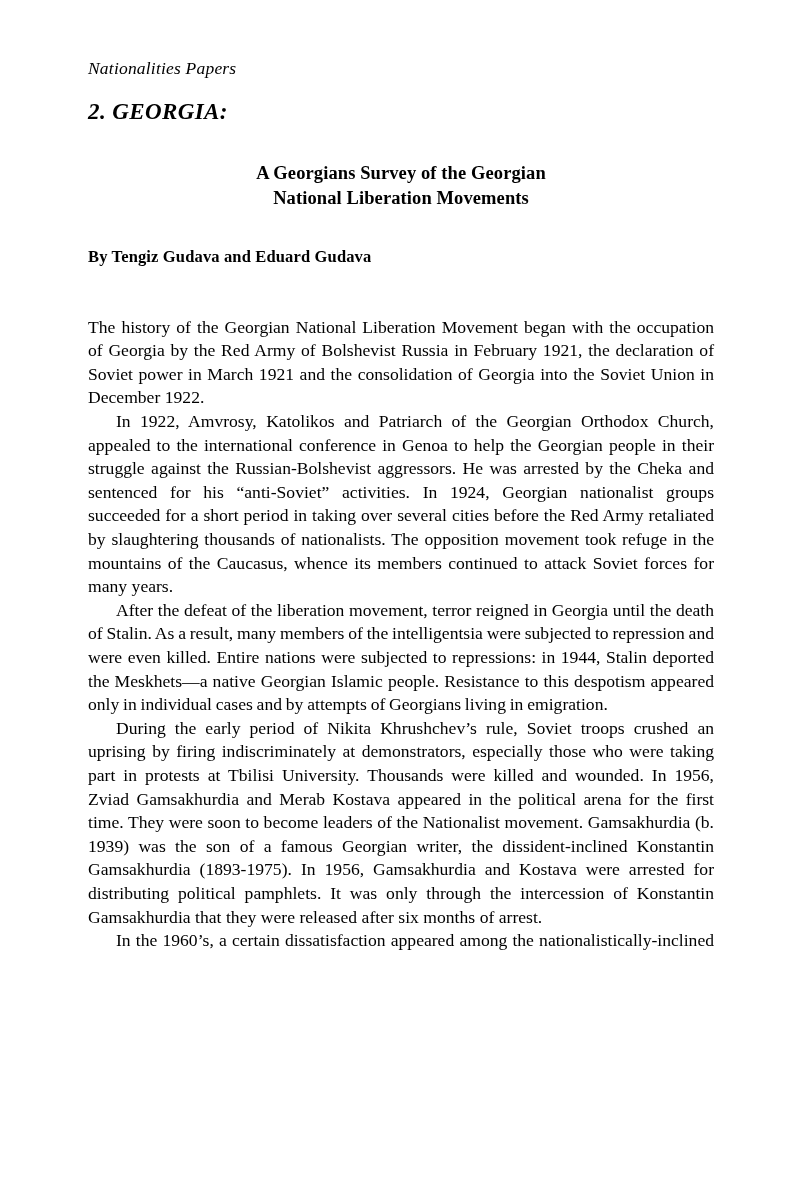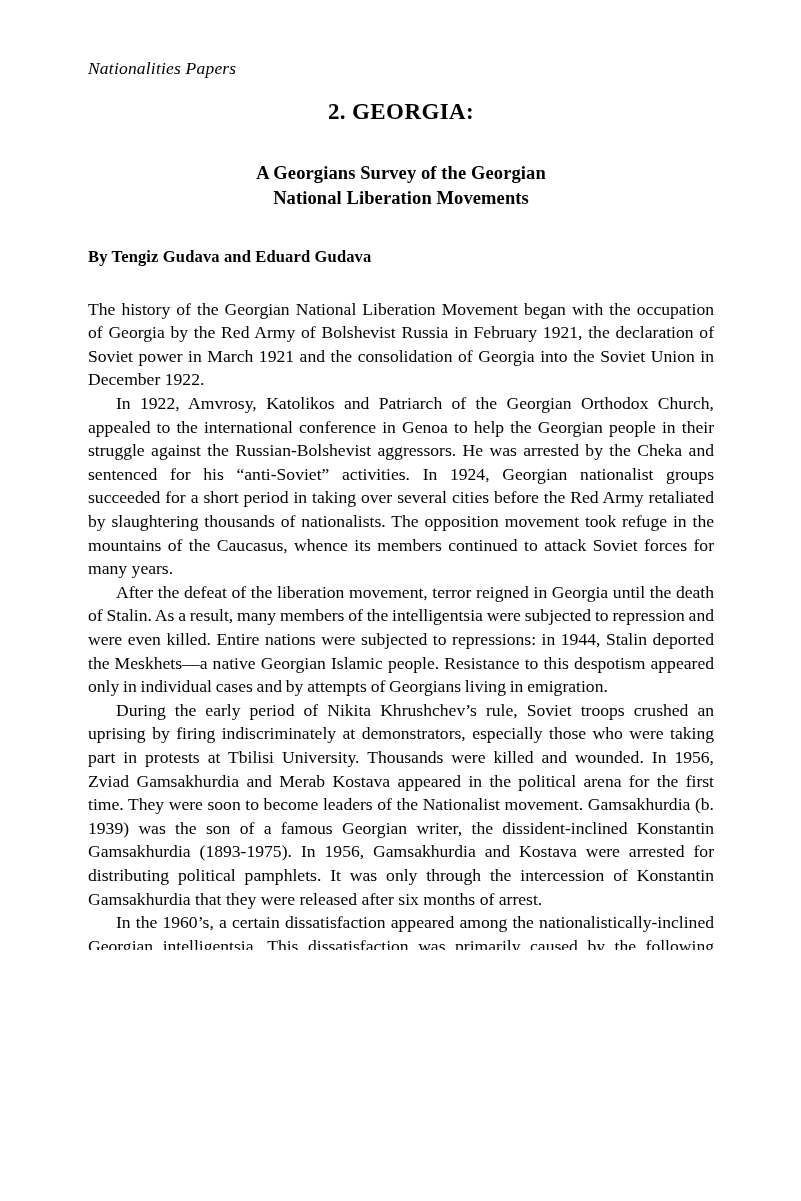--- a/index.html
+++ b/index.html
@@ -28,47 +28,47 @@
     letter-spacing: 0.2px;
     white-space: nowrap;
   }
   .content {
     position: absolute;
     left: 88px;
     top: 98px;
     width: 626px;
   }
   .article-title {
-    text-align: center;
     font-weight: bold;
     font-size: 23px;
     letter-spacing: 0.4px;
     margin: 0 0 0 0;
     line-height: 1.25;
+    font-style: italic;
   }
   .article-subtitle {
     text-align: center;
     font-weight: bold;
     font-size: 18.5px;
     line-height: 1.35;
     margin: 34px 0 0 0;
     letter-spacing: 0.1px;
   }
   .article-subtitle .sub-line {
     display: block;
   }
   .byline {
     text-align: left;
     font-weight: bold;
     font-size: 16.5px;
     margin: 36px 0 0 0;
     letter-spacing: 0.15px;
   }
   .body-text {
-    margin-top: 31px;
+    margin-top: 49px;
   }
   p.para {
     margin: 0;
     font-size: 17.6px;
     line-height: 23.6px;
     text-align: justify;
     text-justify: inter-word;
     hyphens: none;
     word-spacing: 0.1px;
   }

